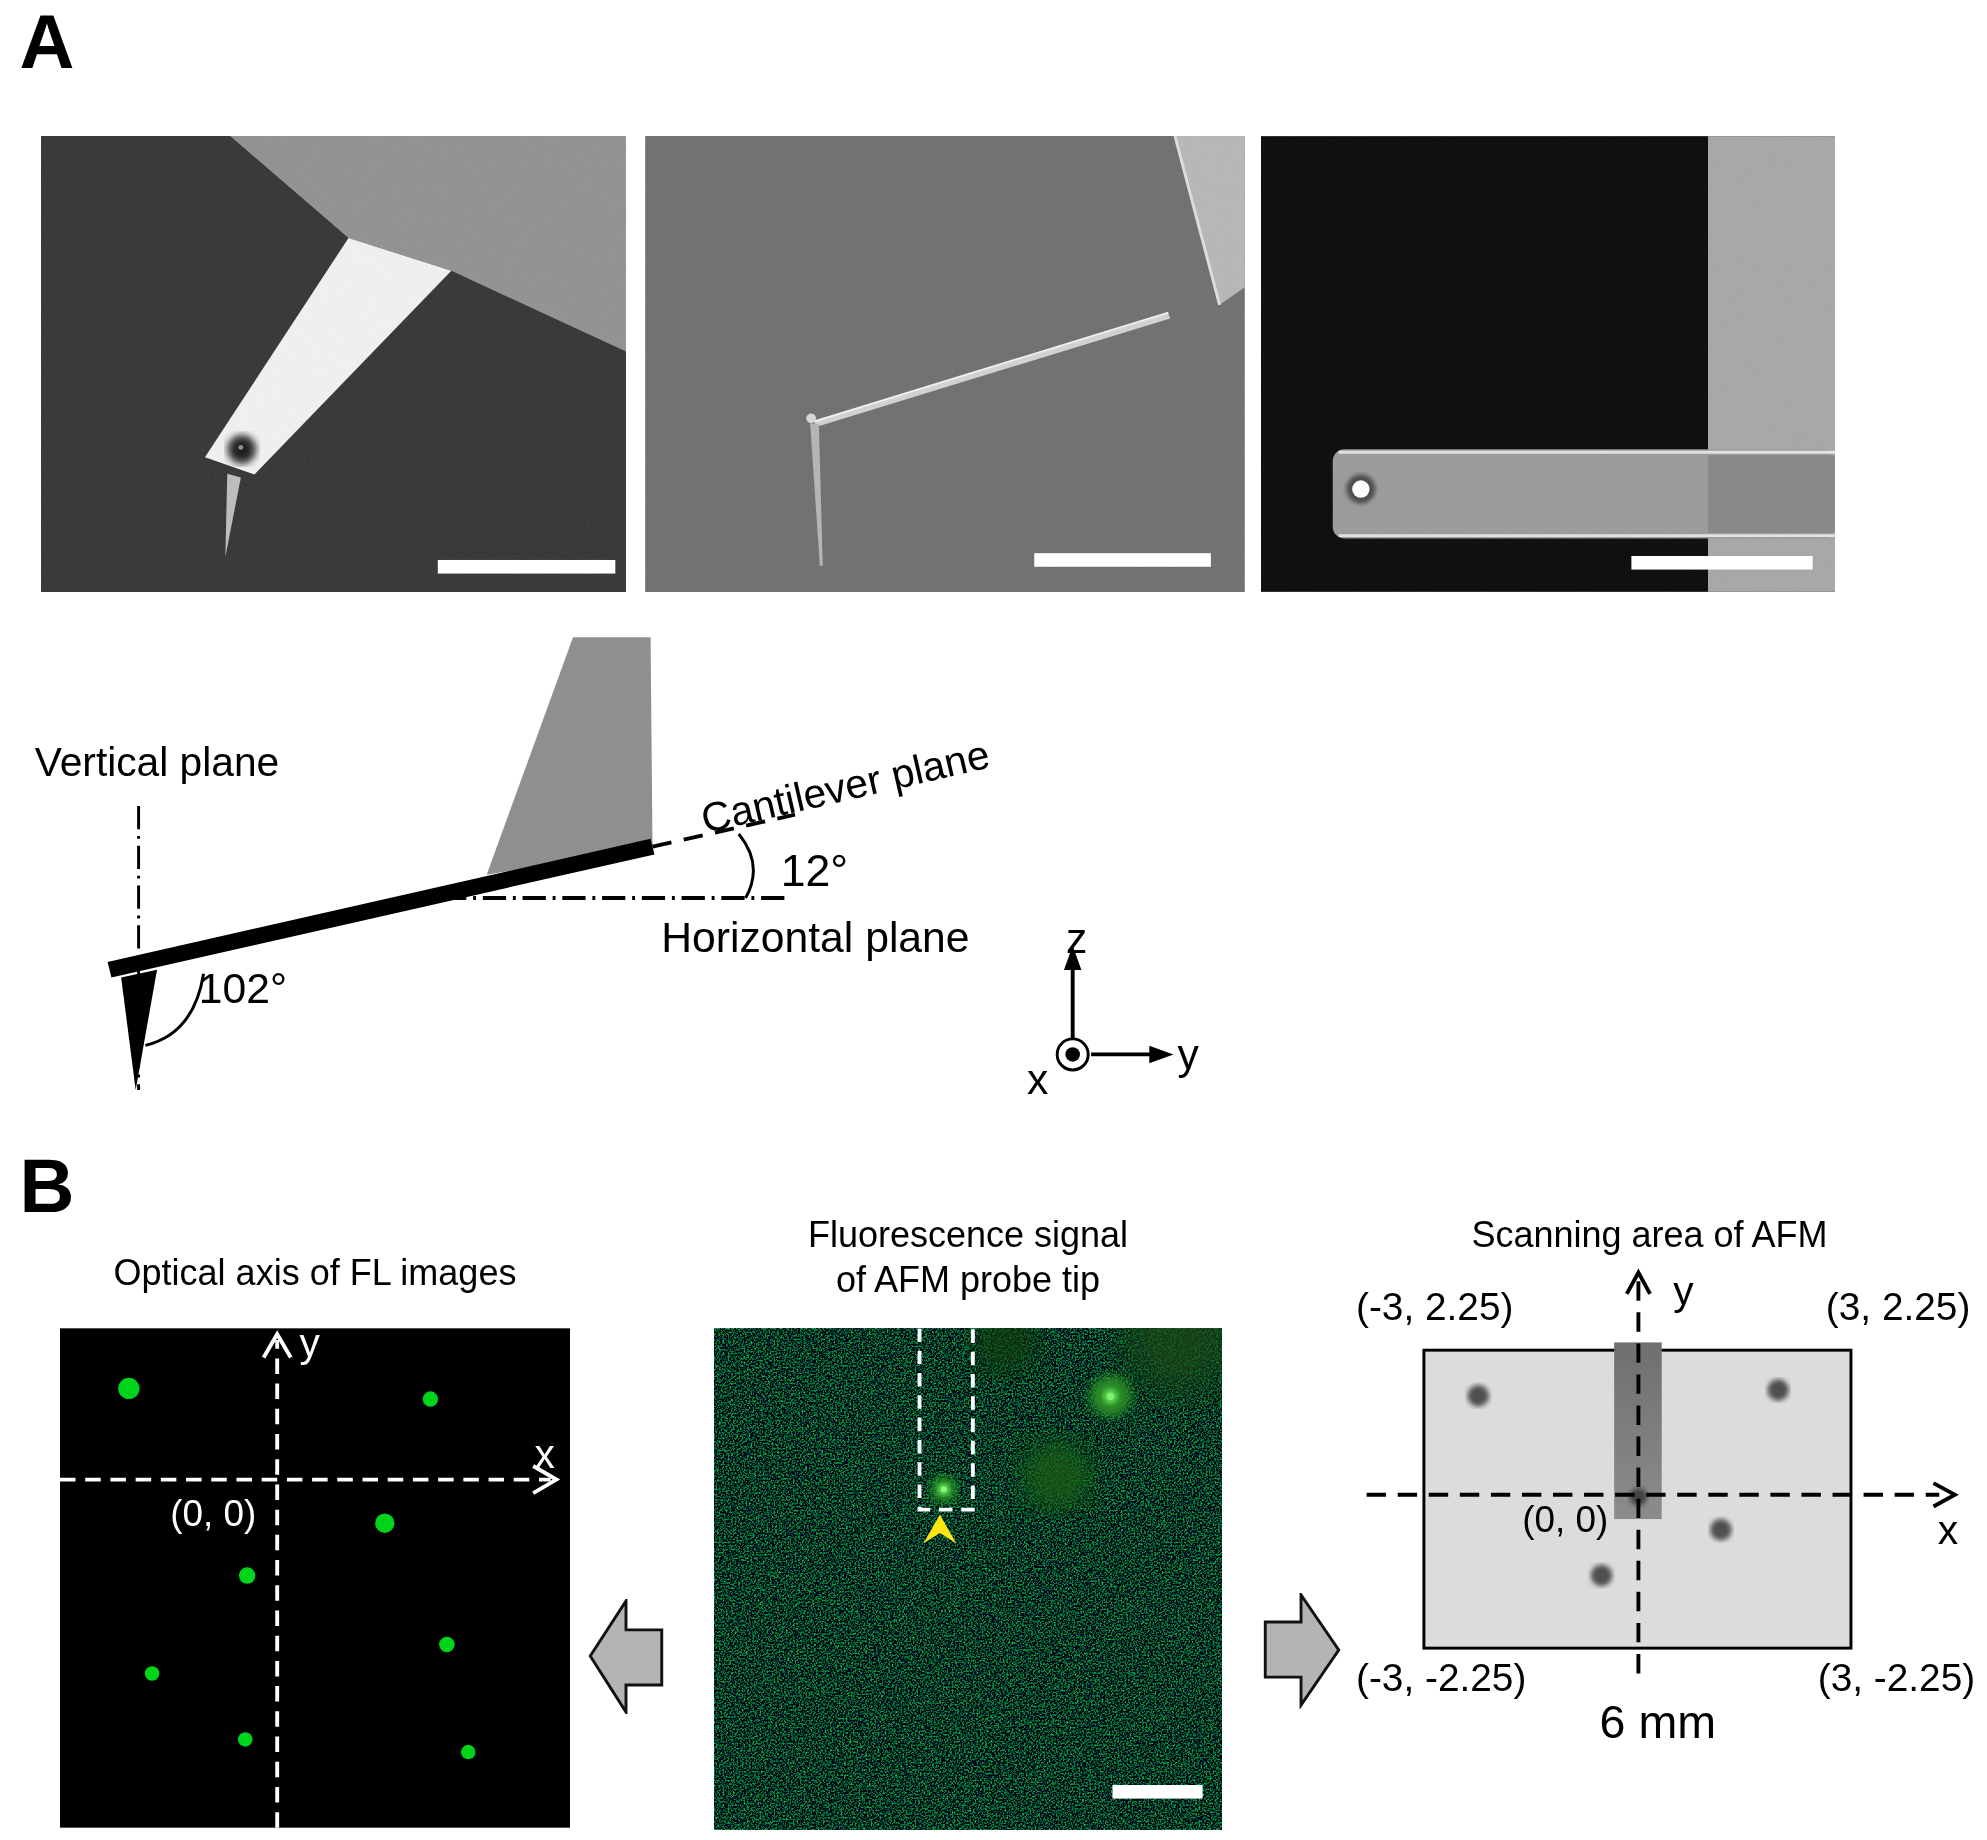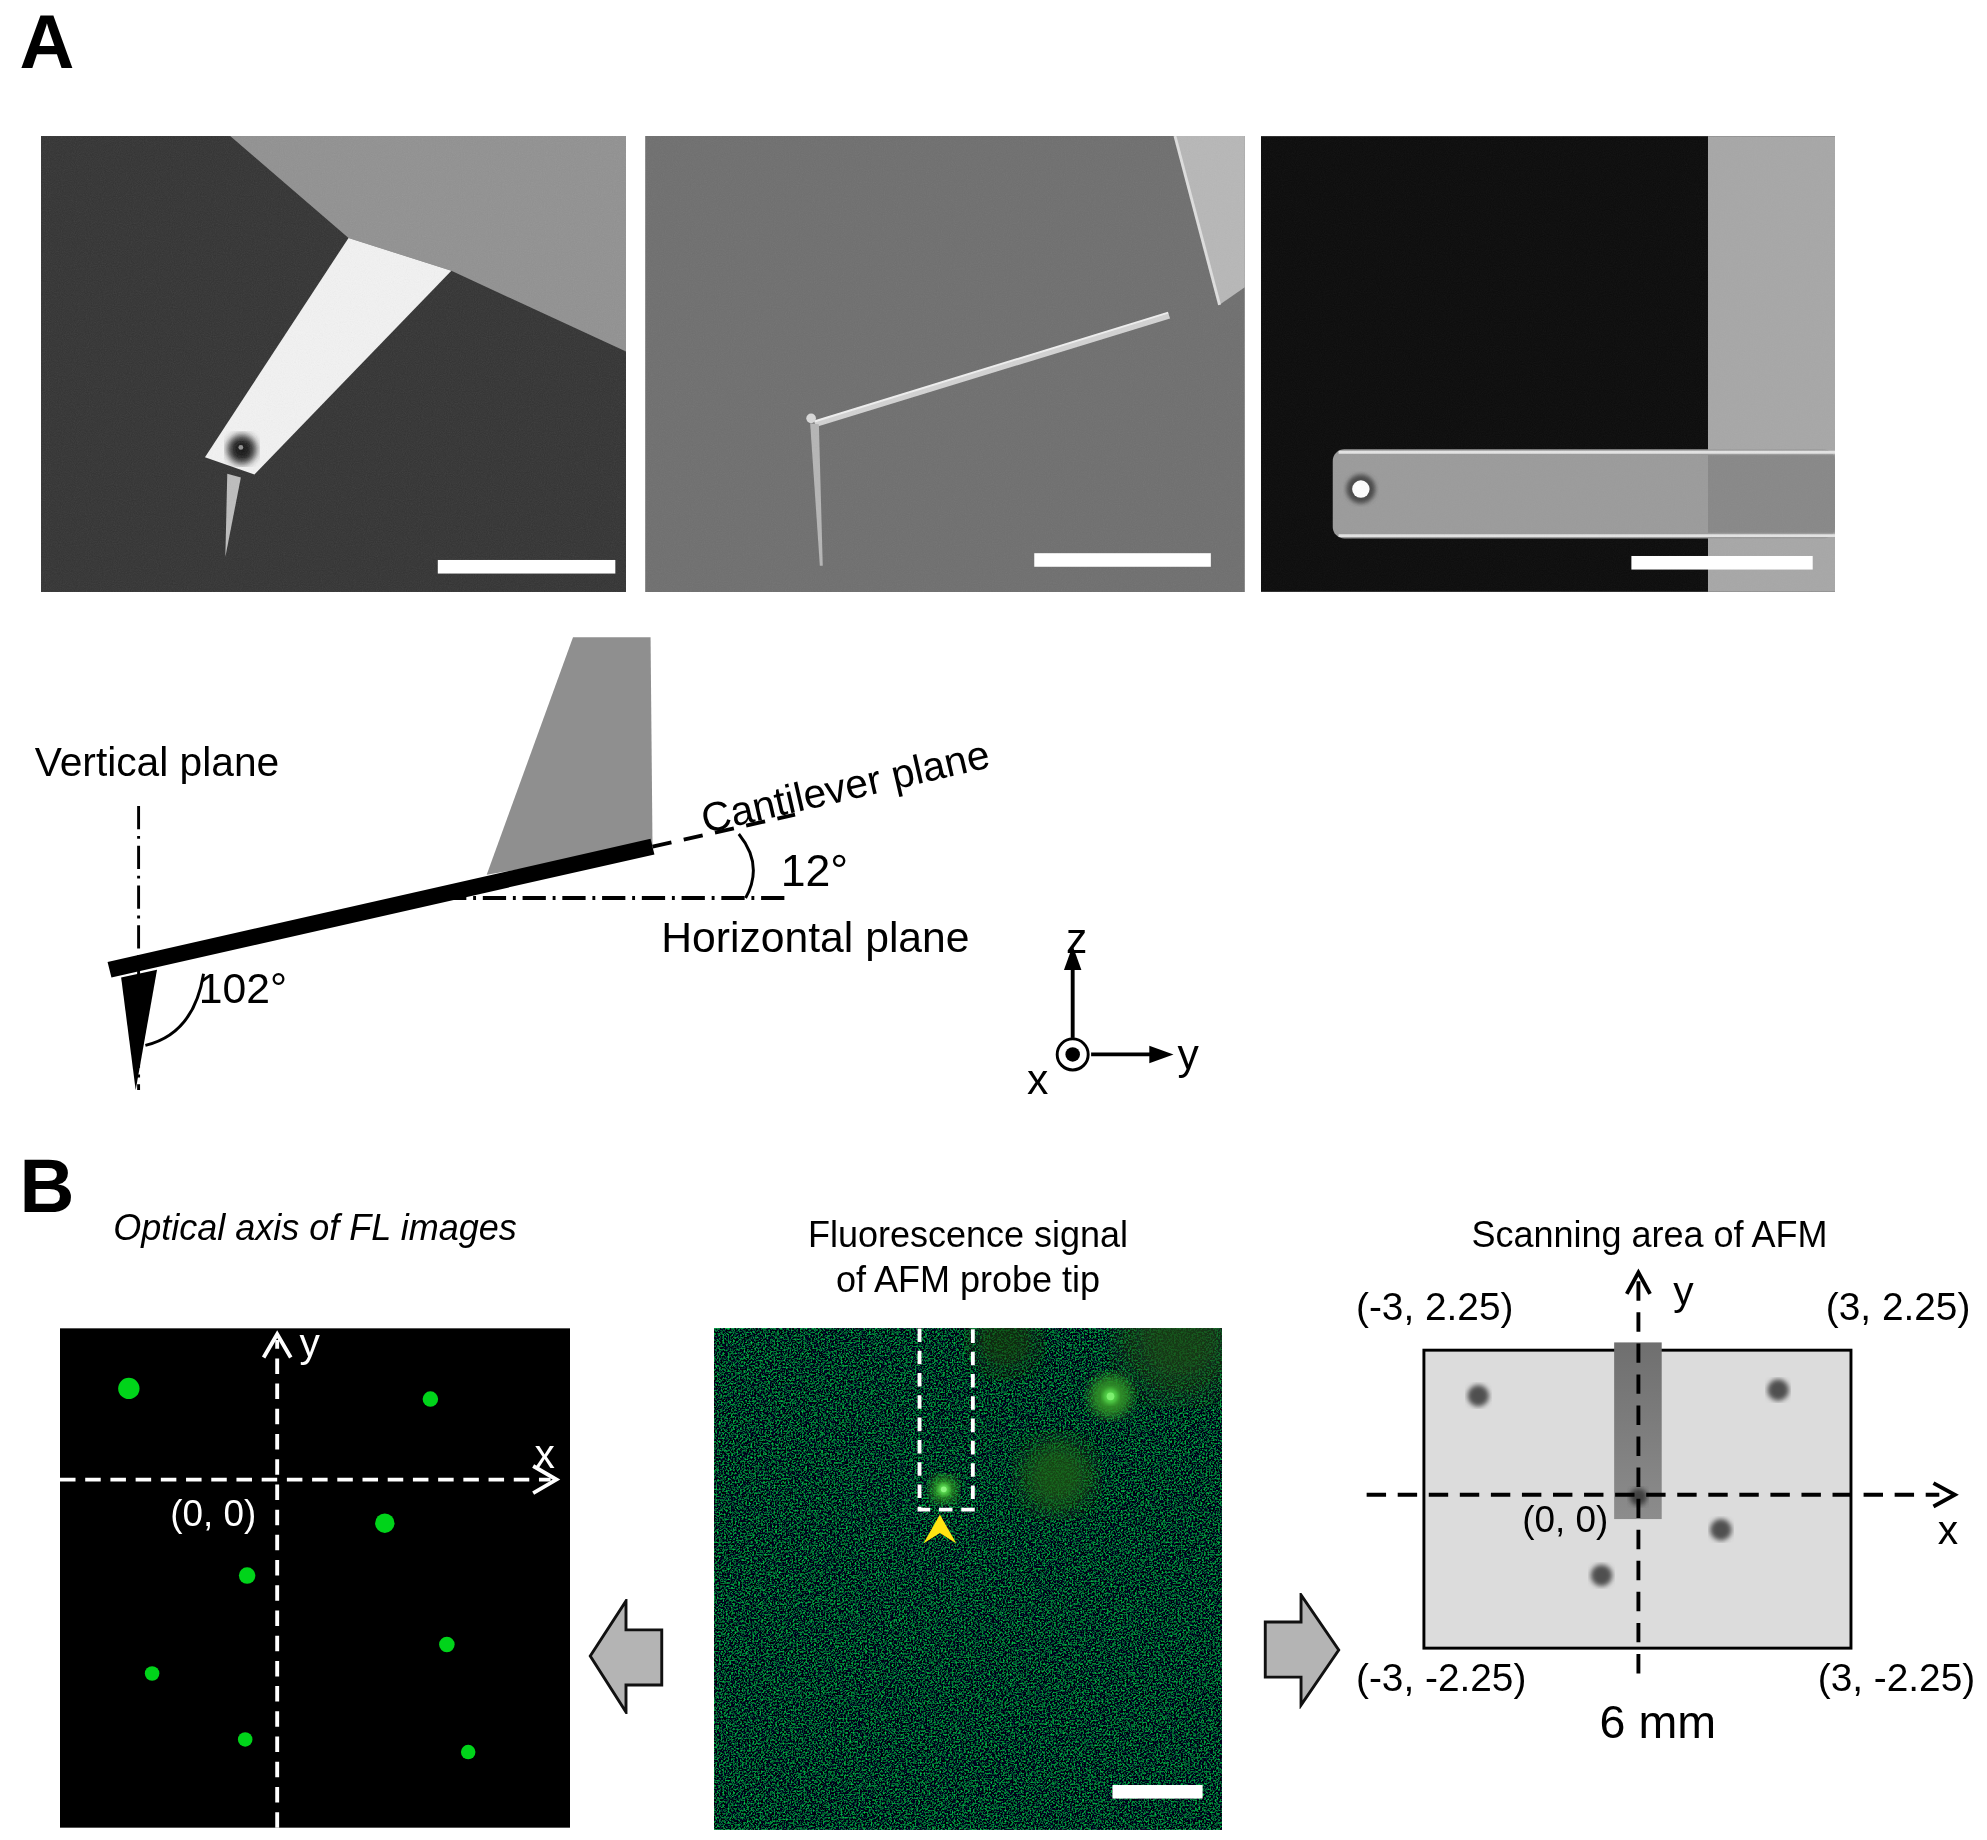--- a/index.html
+++ b/index.html
@@ -101,21 +101,21 @@
       <circle cx="76" cy="157" r="16" fill="#fff" stroke="#000" stroke-width="3"></circle>
       <circle cx="76" cy="157" r="7.5" fill="#000"></circle>
       <text x="80" y="52" font-size="44" text-anchor="middle">z</text>
       <text x="195" y="172" font-size="44" text-anchor="middle">y</text>
       <text x="40" y="198" font-size="44" text-anchor="middle">x</text>
     </svg>
   </div>
 
   <div class="abs panel-label" style="left:19.4px;top:1148px;">B</div>
 
-  <div class="abs title" style="left:60px;top:1206px;width:510px;font-style:italic;">Optical axis of FL images</div>
+  <div class="abs title" style="left:60px;top:1251px;width:510px;">Optical axis of FL images</div>
   <div class="abs" style="left:60px;top:1328px;">
     <svg width="510" height="500" viewBox="0 0 526 515">
       <rect x="0" y="0" width="526" height="515" fill="#000000"></rect>
       <g id="fl-dots-layer">
           <circle cx="71" cy="62" r="11" fill="#00d41a"></circle>
           <circle cx="382" cy="73" r="8" fill="#00d41a"></circle>
           <circle cx="335" cy="201" r="10" fill="#00d41a"></circle>
           <circle cx="193" cy="255" r="8.5" fill="#00d41a"></circle>
           <circle cx="399" cy="326" r="8" fill="#00d41a"></circle>
           <circle cx="95" cy="356" r="7.5" fill="#00d41a"></circle>

